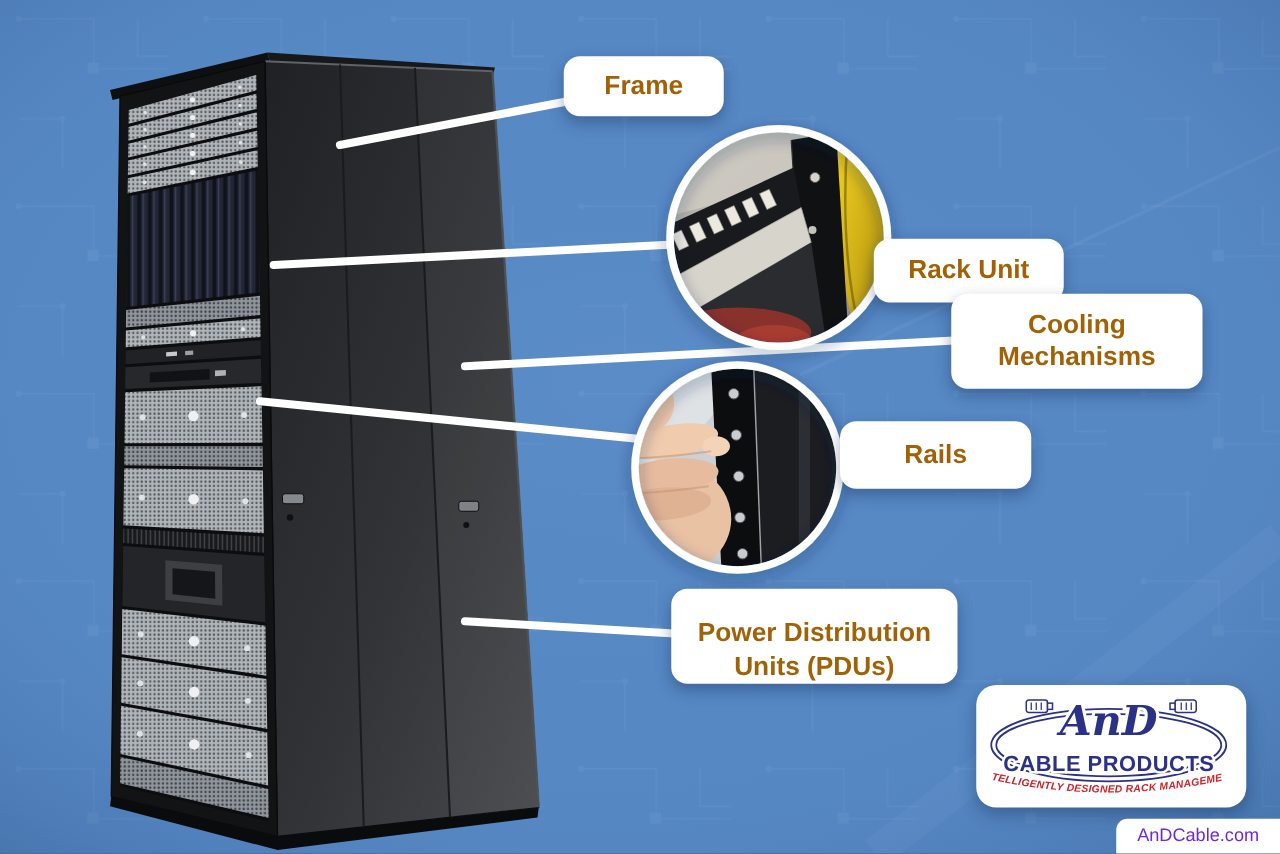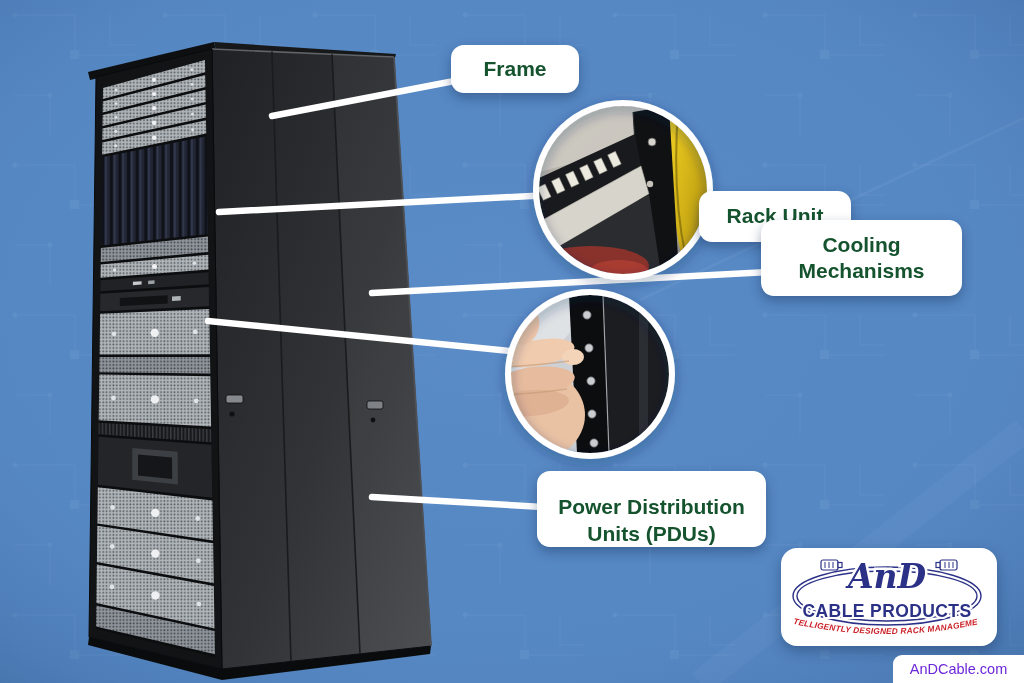--- a/index.html
+++ b/index.html
@@ -3,24 +3,24 @@
 <meta charset="utf-8">
 <style>
   html,body{margin:0;padding:0;background:#2a3644;}
   .stage{position:relative;width:1024px;height:683px;overflow:hidden;
          background:#5688c4;font-family:"Liberation Sans",sans-serif;}
   .stage svg.scene{position:absolute;left:0;top:0;}
 
   .callout{position:absolute;background:#ffffff;border-radius:13px;
     box-shadow:0 5px 12px rgba(18,40,80,.38);
     display:flex;align-items:center;justify-content:center;text-align:center;
-    color:#14532d;font-weight:700;font-size:21px;line-height:1.26;z-index:5;}
+    color:#a16207;font-weight:700;font-size:21px;line-height:1.26;z-index:5;}
   .co-frame{left:451px;top:45px;width:128px;height:48px;}
   .co-rack-unit{left:699px;top:151px;width:152px;height:51px;margin-top:40px;}
-  .co-cooling{left:761px;top:220px;width:201px;height:76px;padding:0 6px;box-sizing:border-box;}
+  .co-cooling{left:761px;top:235px;width:201px;height:76px;padding:0 6px;box-sizing:border-box;}
   .co-rails{left:672px;top:337px;width:153px;height:54px;}
   .co-pdu{left:537px;top:471px;width:229px;height:76px;padding:0 6px;box-sizing:border-box;align-items:flex-end;}
 
   .logo-box{position:absolute;left:781px;top:548px;width:216px;height:98px;
     background:#fff;border-radius:16px;box-shadow:0 5px 14px rgba(18,40,80,.38);z-index:5;}
   .t-script{font-family:"DejaVu Serif",serif;font-style:italic;font-weight:bold;
     font-size:33px;fill:#2b3186;stroke:#fff;stroke-width:5px;paint-order:stroke;}
   .t-brand{font-family:"Liberation Sans",sans-serif;font-weight:bold;font-size:17.5px;
     letter-spacing:.4px;fill:#2b3186;stroke:#fff;stroke-width:4px;paint-order:stroke;}
   .t-tag{font-family:"Liberation Sans",sans-serif;font-weight:bold;font-style:italic;
@@ -254,20 +254,23 @@
 
   <div class="callout co-frame">
     <span>Frame</span>
   </div>
   <div class="callout co-rack-unit">
     <span>Rack Unit</span>
   </div>
   <div class="callout co-cooling">
     <span>Cooling Mechanisms</span>
   </div>
+  <div class="callout co-rails">
+    <span>Rails</span>
+  </div>
   <div class="callout co-pdu">
     <span>Power Distribution Units (PDUs)</span>
   </div>
 
   <div class="logo-box">
     <svg width="216" height="98" viewBox="0 0 216 98">
       <defs>
         <path id="tagarc" d="M 13,76 Q 106,96 199,76"></path>
       </defs>
       <ellipse class="cable" cx="106" cy="48" rx="94" ry="29"></ellipse>

